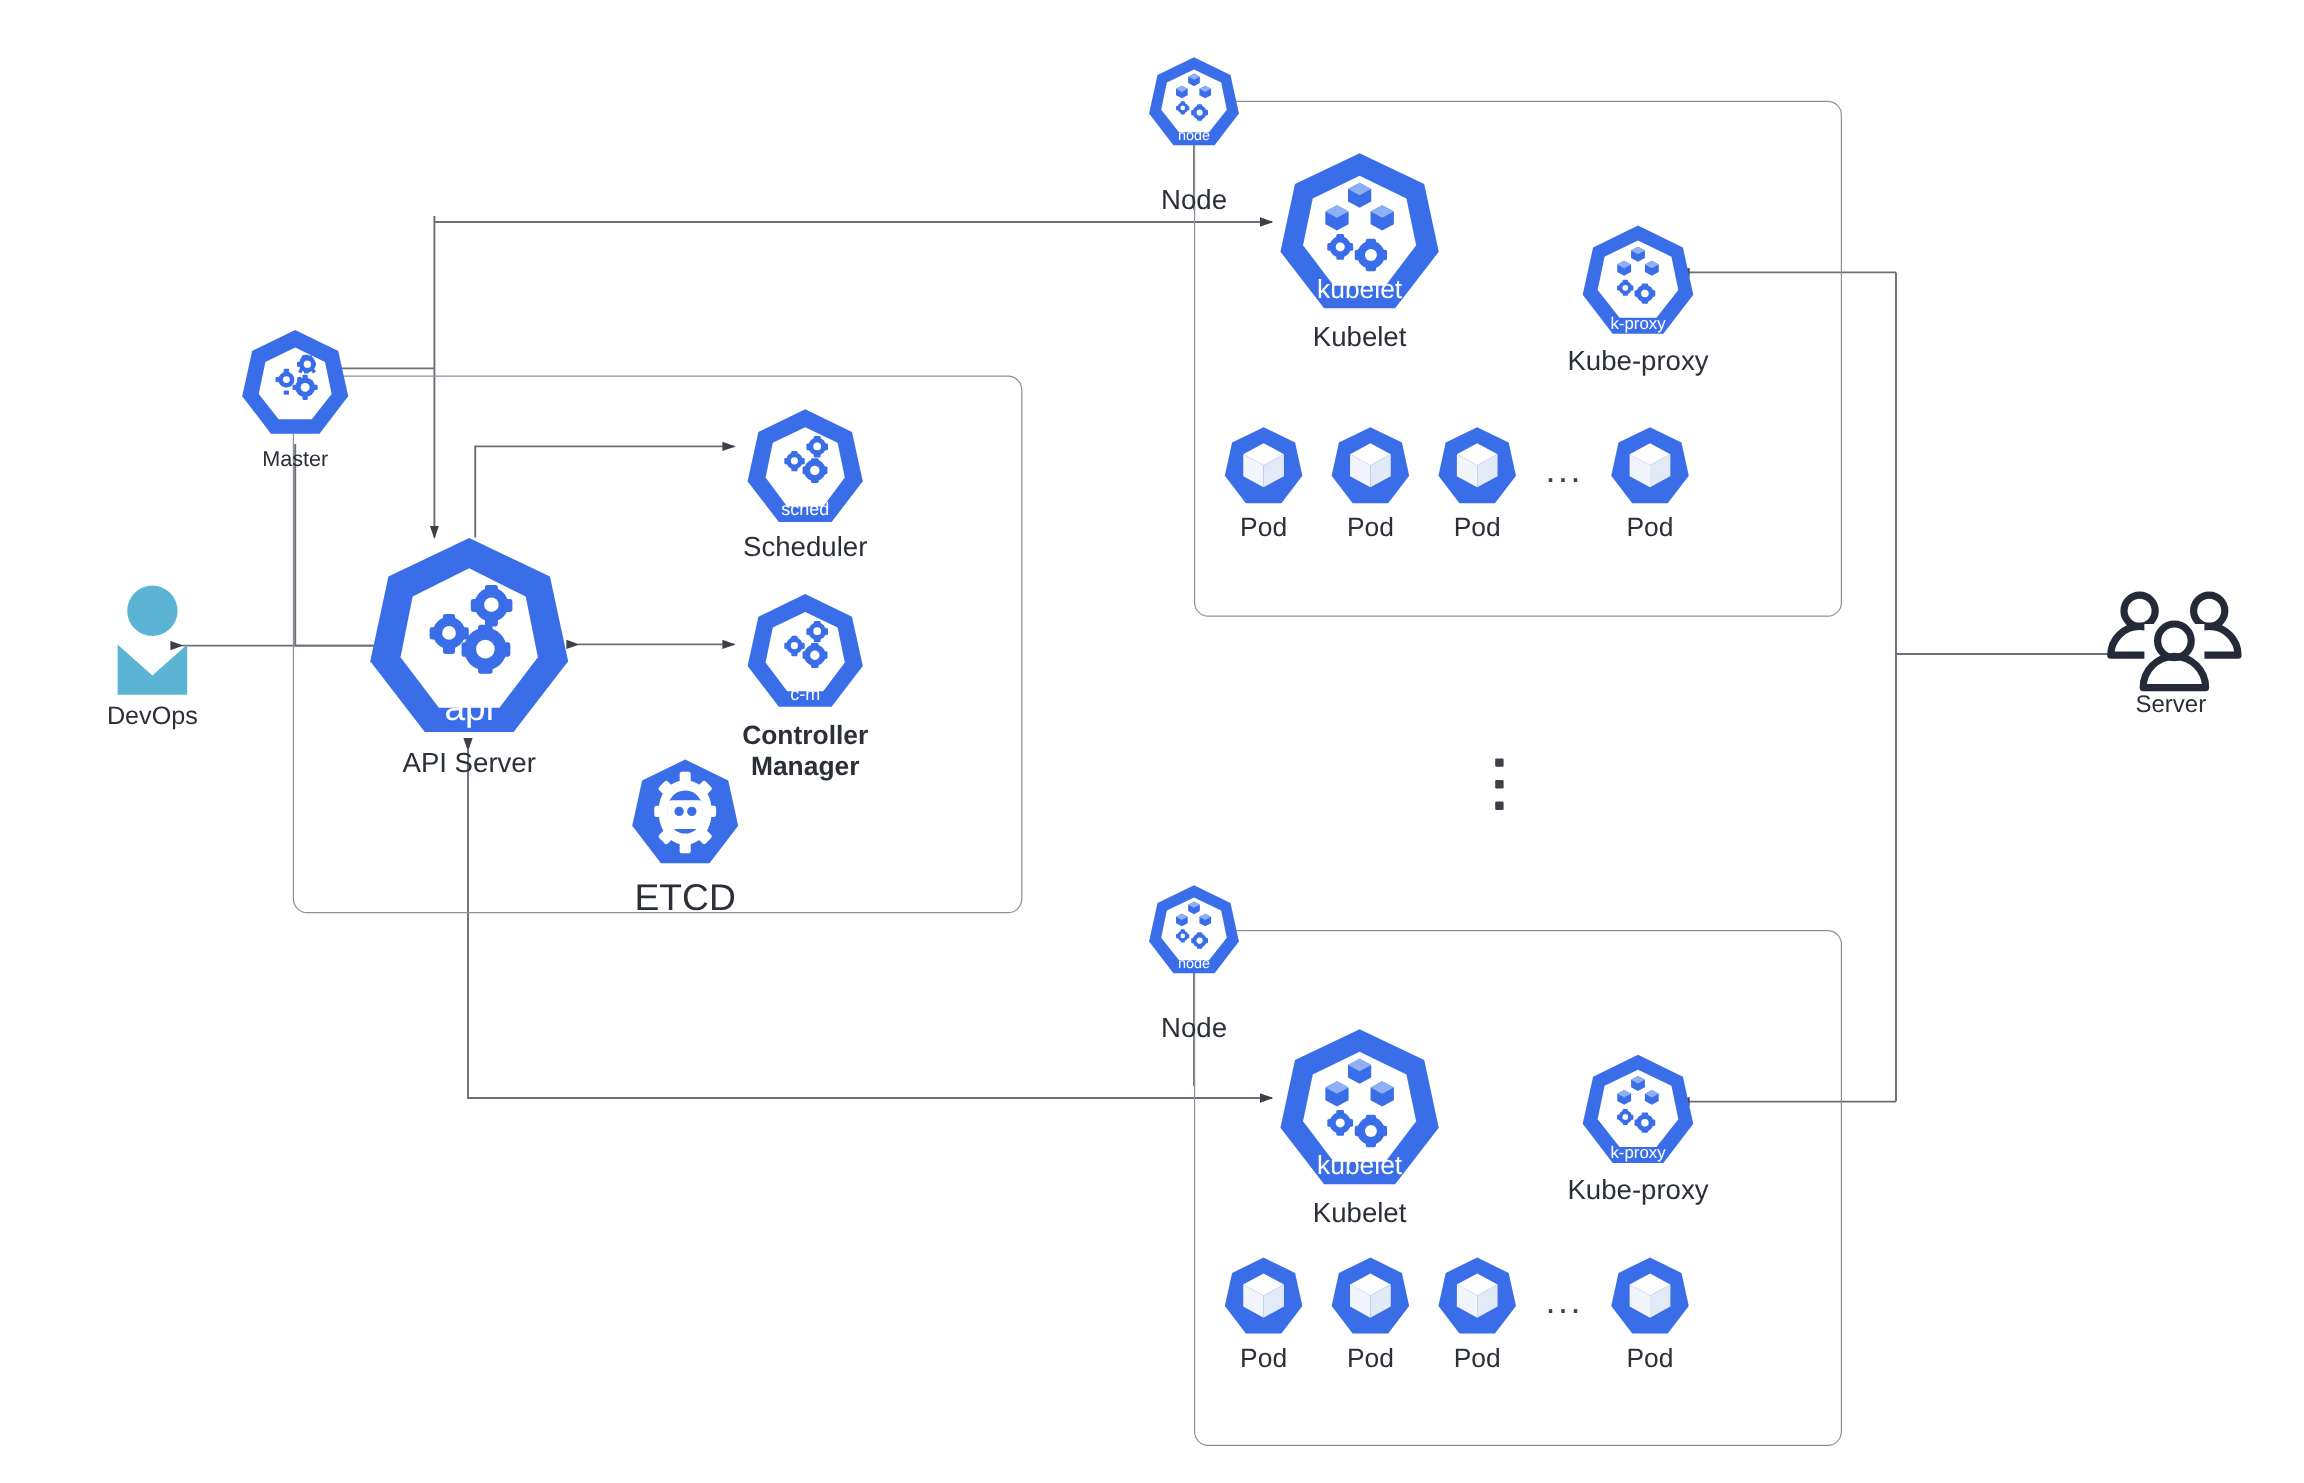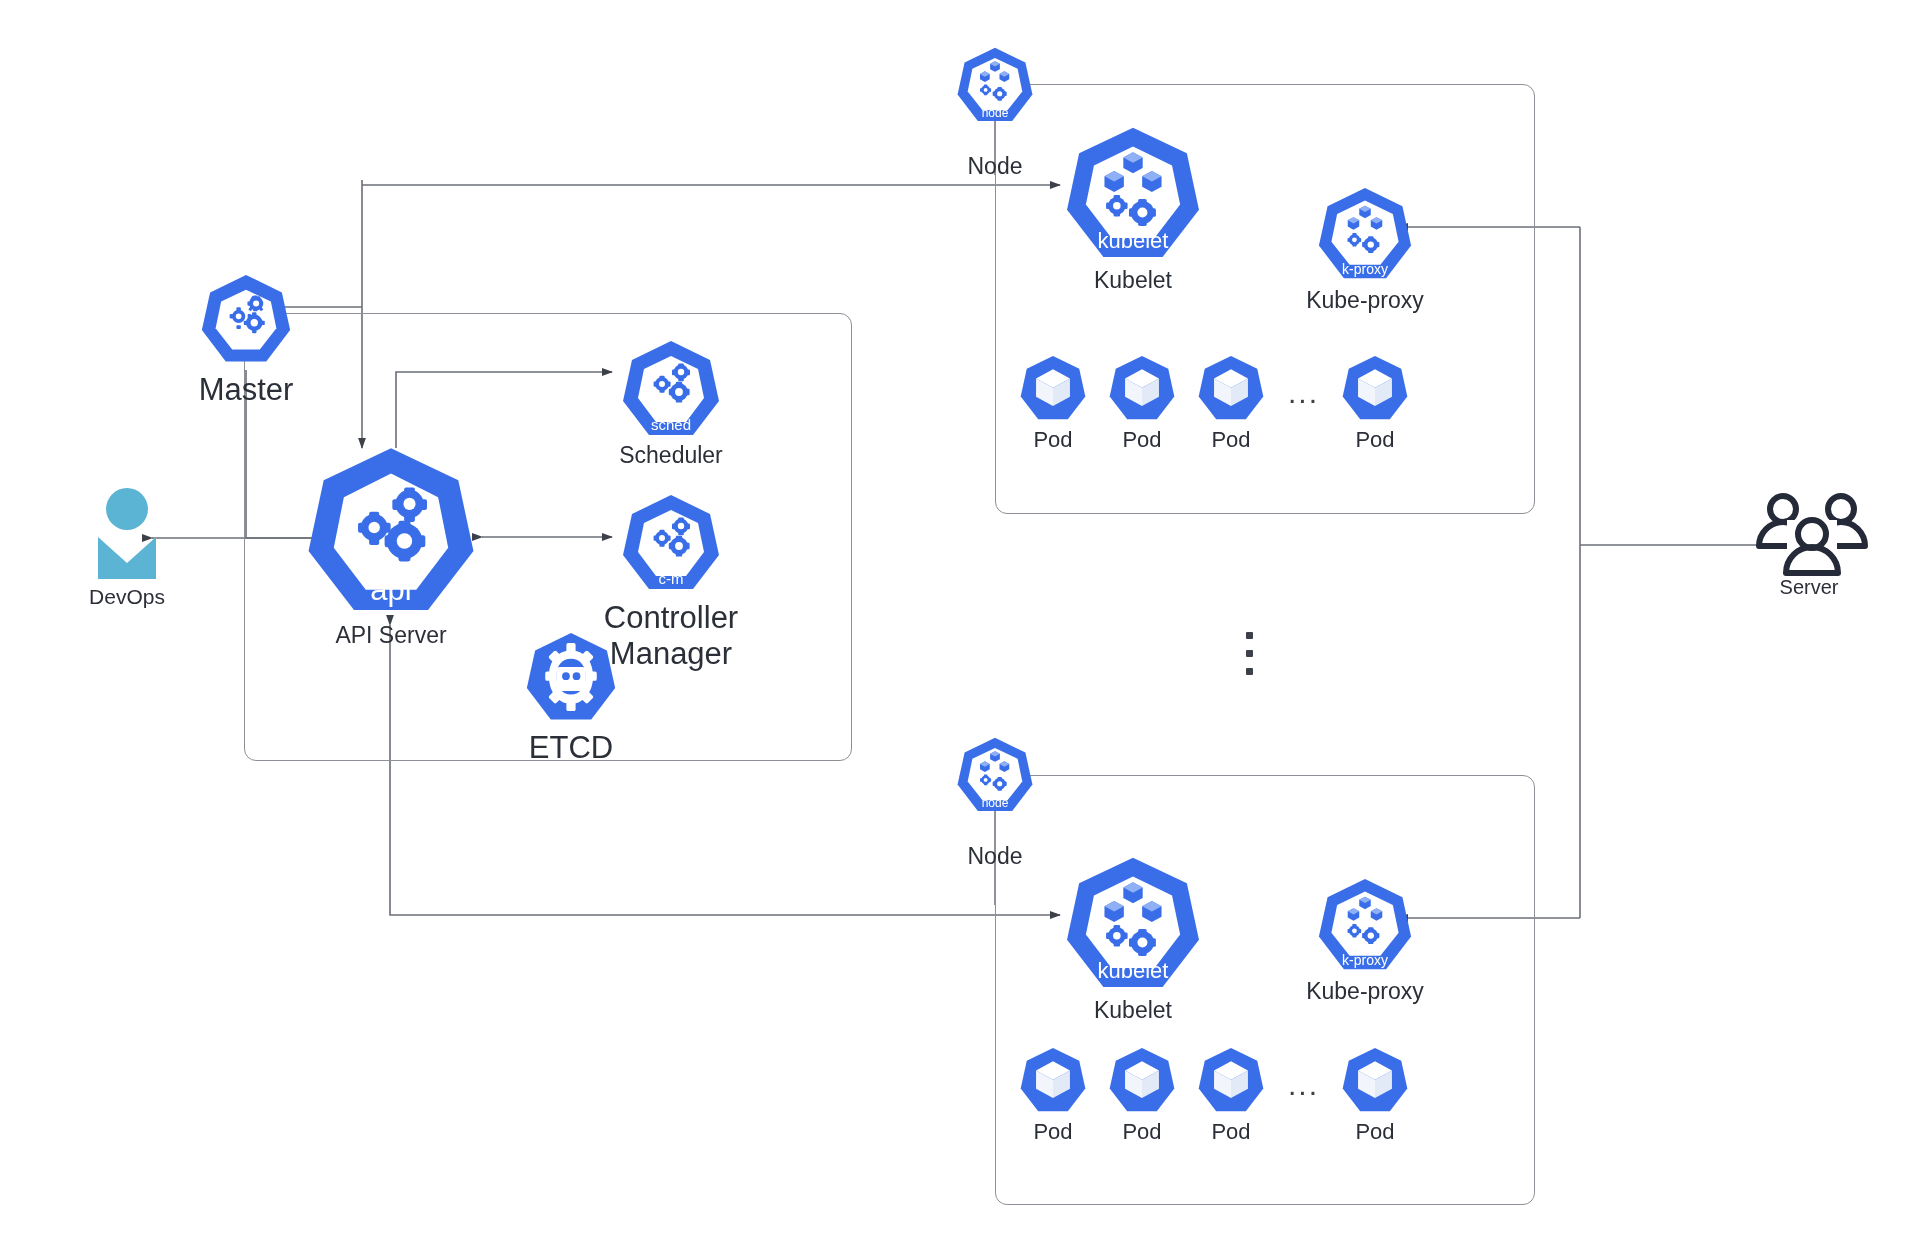--- a/index.html
+++ b/index.html
@@ -193,21 +193,21 @@
           </g>
           <g>
             <rect x="57.8" y="25.4" width="4.6" height="3.8" rx="1"></rect>
             <rect x="57.8" y="38.8" width="4.6" height="3.8" rx="1"></rect>
             <rect x="51.6" y="31.8" width="3.8" height="4.6" rx="1"></rect>
             <rect x="64.8" y="31.8" width="3.8" height="4.6" rx="1"></rect>
           </g>
         </g>
       </svg>
     </div>
-    <div class="caption" style="font-size:31px; margin-top:4px;">Master</div>
+    <div class="caption" style="font-size:18px; margin-top:4px;">Master</div>
   </div>
 
   <div class="item" style="left:306px; top:445px; width:170px;">
     <div class="hexwrap">
       <svg width="170" height="175" viewBox="0 0 100 104">
         <path d="M50,2 L90,21 L99,63 L72,98 L28,98 L1,63 L10,21 Z" fill="#3a6ee8"></path>
         <path d="M50,17 L78,31 L84,61 L65,86 L35,86 L16,61 L22,31 Z" fill="#ffffff"></path>
         <g fill="#3a6ee8">
           <circle cx="61" cy="35" r="8.4"></circle>
           <circle cx="61" cy="35" r="3.6" fill="#ffffff"></circle>
@@ -292,21 +292,21 @@
           <circle cx="58" cy="54" r="9"></circle>
           <circle cx="58" cy="54" r="3.9" fill="#ffffff"></circle>
           <rect x="54.8" y="43.8" width="6.4" height="4.8" rx="1.2"></rect>
           <rect x="54.8" y="59.8" width="6.4" height="4.8" rx="1.2"></rect>
           <rect x="47.8" y="50.8" width="4.8" height="6.4" rx="1.2"></rect>
           <rect x="63.8" y="50.8" width="4.8" height="6.4" rx="1.2"></rect>
         </g>
       </svg>
       <div class="inner-label" style="bottom:9px; font-size:15px;">c-m</div>
     </div>
-    <div class="caption" style="font-size:31px; margin-top:4px;">Controller
+    <div class="caption" style="font-size:22px; margin-top:4px;font-weight:bold;">Controller
 Manager</div>
   </div>
 
   <div class="item" style="left:516px; top:630px; width:110px;">
     <div class="hexwrap">
       <svg width="92" height="96" viewBox="0 0 100 104">
         <path d="M50,3 L89,22 L98,63 L72,97 L28,97 L2,63 L11,22 Z" fill="#3a6ee8"></path>
         <g fill="#ffffff">
           <path d="M50,22 C36,22 26,33 26,50 C26,67 36,80 50,80 C64,80 74,67 74,50 C74,33 64,22 50,22 Z
                    M50,31 C60,31 66,39 66,50 C66,61 60,70 50,70 C40,70 34,61 34,50 C34,39 40,31 50,31 Z"></path>

